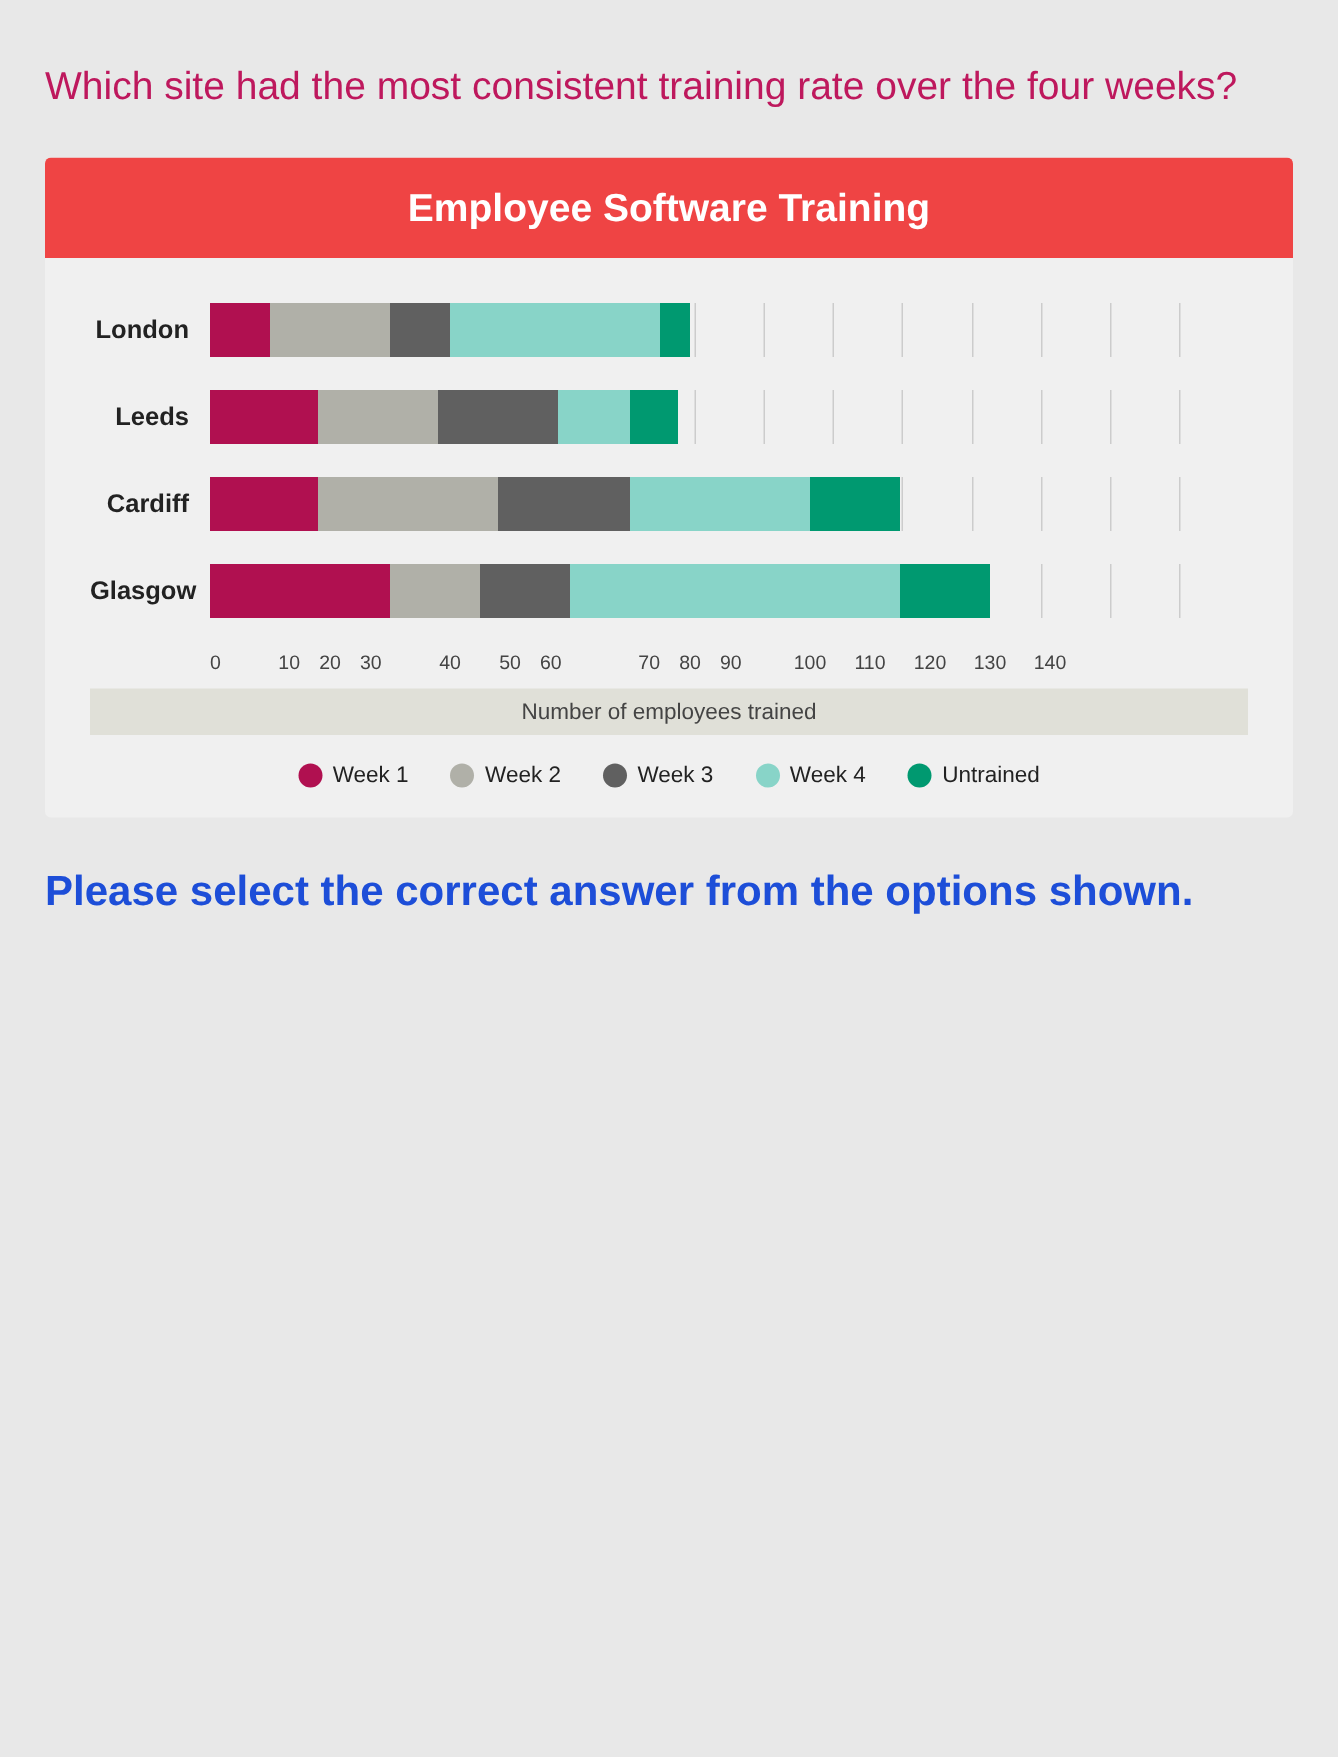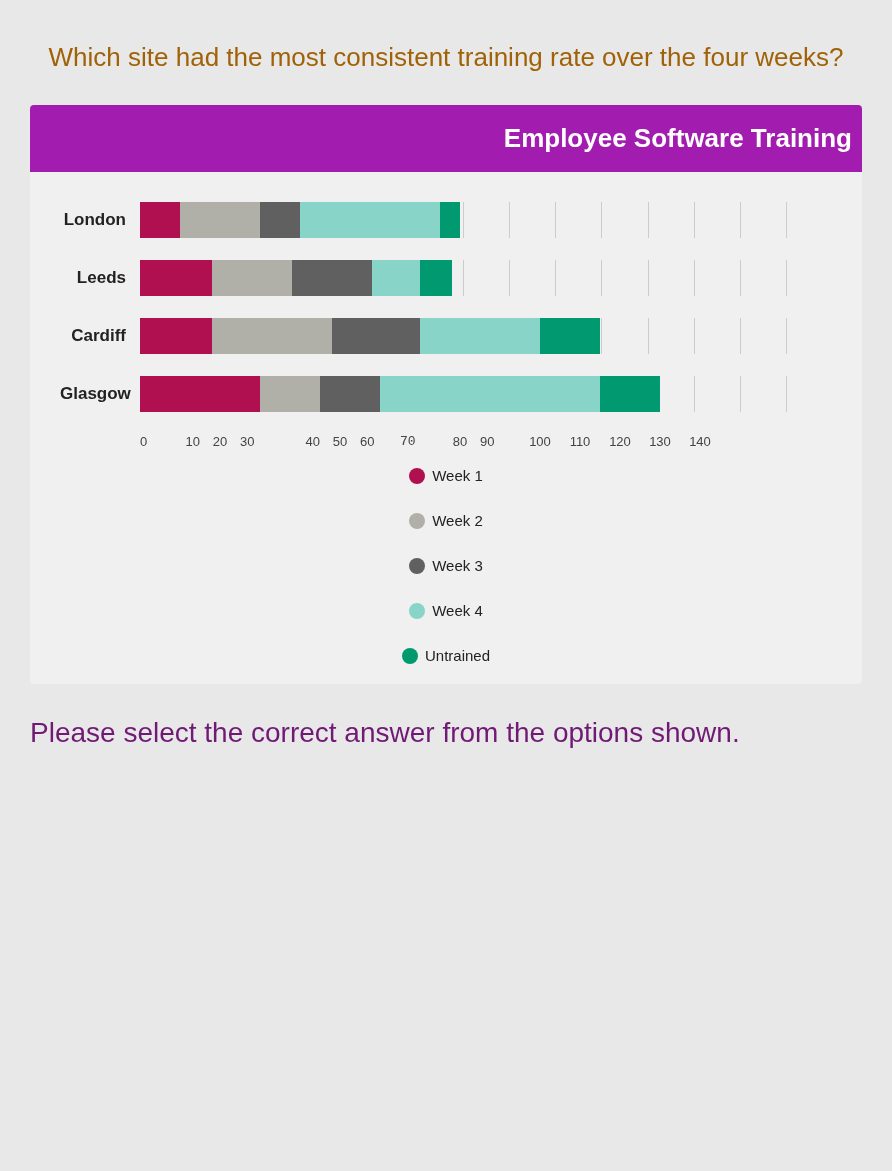--- a/index.html
+++ b/index.html
@@ -7,36 +7,35 @@
       font-family: Arial, sans-serif;
       background-color: #e8e8e8;
       width: 892px;
       min-height: 1171px;
       padding: 40px 30px;
       color: #222;
     }
     .question-text {
       font-size: 26px;
       line-height: 1.35;
-      color: #a16207;
+      color: #be185d;
       margin-bottom: 30px;
       font-weight: 400;
-      text-align: center;
     }
     .chart-container {
       background: #f0f0f0;
       border-radius: 4px;
       padding: 0 0 20px 0;
       margin-bottom: 30px;
       overflow: hidden;
     }
     .chart-title-bar {
-      background: #a21caf;
+      background: #ef4444;
       color: #fff;
-      text-align: right;
+      text-align: center;
       font-size: 26px;
       font-weight: 600;
       padding: 18px 10px;
       margin-bottom: 20px;
     }
     .chart-area {
       padding: 10px 30px 0 30px;
     }
     .bar-row {
       display: flex;
@@ -79,21 +78,21 @@
       background: #e0e0d8;
       text-align: center;
       font-size: 15px;
       color: #444;
       padding: 7px 0;
       margin: 10px 30px 0 30px;
     }
     
     .legend {
       display: flex;
-      flex-direction: column;
+      flex-direction: row;
       align-items: center;
       justify-content: center;
       gap: 28px;
       margin-top: 18px;
       padding: 0 10px;
     }
     .legend-item {
       display: flex;
       align-items: center;
       gap: 7px;
@@ -101,22 +100,22 @@
       color: #222;
     }
     .legend-dot {
       width: 16px;
       height: 16px;
       border-radius: 50%;
       flex-shrink: 0;
     }
     .bottom-text {
       font-size: 28px;
-      color: #701a75;
-      font-weight: 400;
+      color: #1d4ed8;
+      font-weight: 700;
       line-height: 1.35;
       margin-top: 10px;
     }
 
     
     .bars-wrapper {
       position: relative;
       flex: 1;
     }
     .grid-lines {
@@ -258,34 +257,35 @@
           </div>
         </div>
       </div>
 
     <div class="x-axis-row">
       <div class="x-axis-labels" id="x-axis-labels">
           <div class="x-tick" style="width: 20px; text-align: left;">0</div>
           <div class="x-tick" style="width: 40px; text-align: right;">10</div>
           <div class="x-tick" style="width: 40px; text-align: center;">20</div>
           <div class="x-tick" style="width: 40px; text-align: left;">30</div>
-          <div class="x-tick" style="width: 40px; text-align: right;">40</div>
+          <div class="x-tick" style="width: 40px; text-align: center;">40</div>
           <div class="x-tick" style="width: 40px; text-align: center;">50</div>
           <div class="x-tick" style="width: 40px; text-align: left;">60</div>
-          <div class="x-tick" style="width: 40px; text-align: left; font-family: Liberation Mono, monospace;">70</div>
+          <div class="x-tick" style="width: 40px; text-align: right;">70</div>
           <div class="x-tick" style="width: 40px; text-align: center;">80</div>
           <div class="x-tick" style="width: 40px; text-align: left;">90</div>
           <div class="x-tick" style="width: 40px; text-align: center;">100</div>
           <div class="x-tick" style="width: 40px; text-align: center;">110</div>
           <div class="x-tick" style="width: 40px; text-align: center;">120</div>
           <div class="x-tick" style="width: 40px; text-align: center;">130</div>
           <div class="x-tick" style="width: 40px; text-align: center;">140</div>
         </div>
     </div>
   </div>
+  <div class="x-axis-title-bar">Number of employees trained</div>
 
   <div class="legend" id="legend">
       <div class="legend-item">
         <div class="legend-dot" style="background-color: rgb(176, 16, 80);"></div>
         <span>Week 1</span>
       </div>
       <div class="legend-item">
         <div class="legend-dot" style="background-color: rgb(176, 176, 168);"></div>
         <span>Week 2</span>
       </div>

